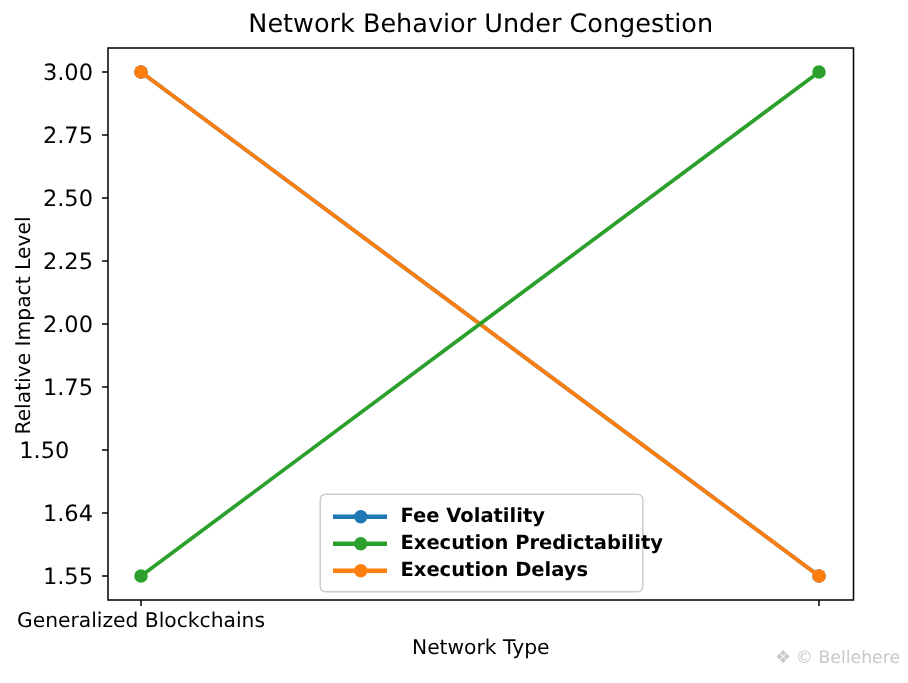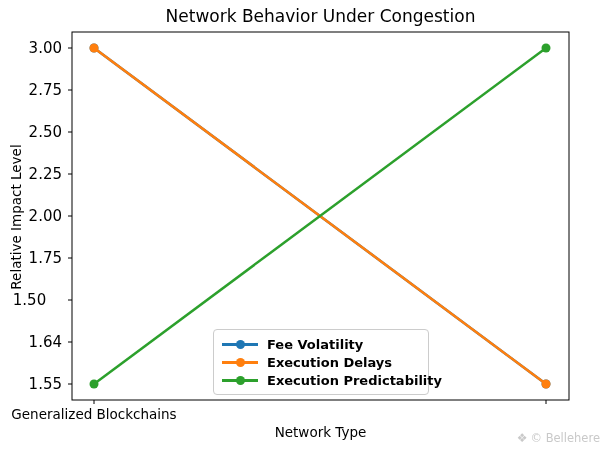--- a/index.html
+++ b/index.html
@@ -161,31 +161,31 @@
   <div class="legend">
     <div class="legend-row">
       <span class="legend-swatch">
           <span class="lline" style="background: rgb(31, 119, 180);"></span>
           <span class="ldot" style="background: rgb(31, 119, 180);"></span>
         </span>
       <span class="legend-label">Fee Volatility</span>
     </div>
     <div class="legend-row">
       <span class="legend-swatch">
+          <span class="lline" style="background: rgb(44, 160, 44);"></span>
+          <span class="ldot" style="background: rgb(44, 160, 44);"></span>
+        </span>
+      <span class="legend-label">Execution Predictability</span>
+    </div>
+    <div class="legend-row">
+      <span class="legend-swatch">
           <span class="lline" style="background: rgb(255, 127, 14);"></span>
           <span class="ldot" style="background: rgb(255, 127, 14);"></span>
         </span>
       <span class="legend-label">Execution Delays</span>
-    </div>
-    <div class="legend-row">
-      <span class="legend-swatch">
-          <span class="lline" style="background: rgb(44, 160, 44);"></span>
-          <span class="ldot" style="background: rgb(44, 160, 44);"></span>
-        </span>
-      <span class="legend-label">Execution Predictability</span>
     </div>
   </div>
 
   <div class="watermark" style="color: rgb(201, 201, 201);">
     <span class="wicon">❖</span><span>© Bellehere</span>
   </div>
 
 </div>
 
 </body></html>

